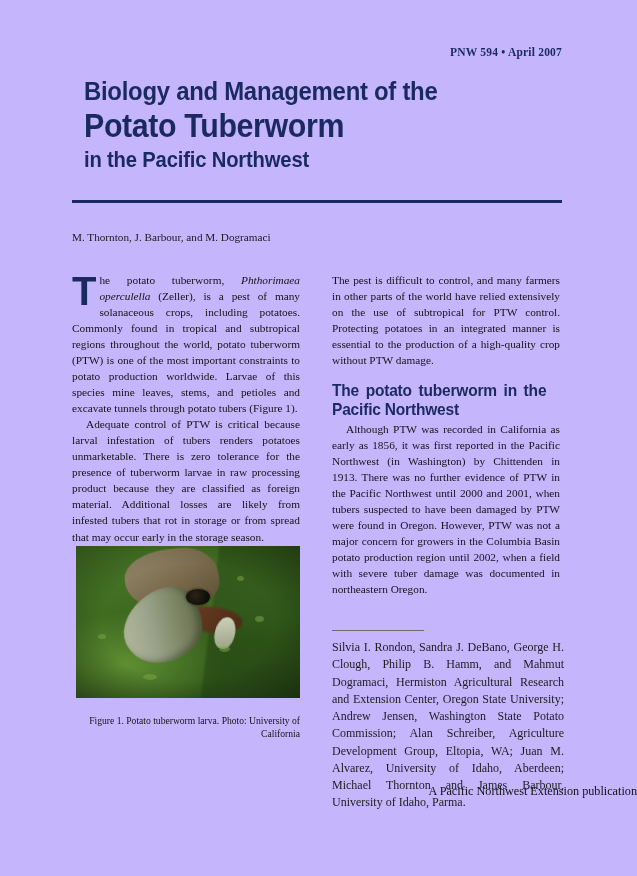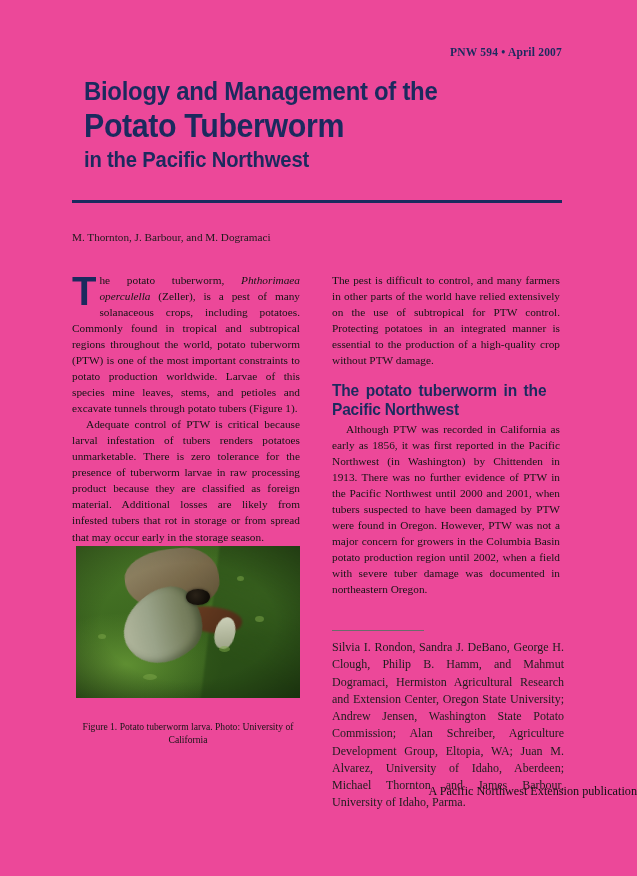--- a/index.html
+++ b/index.html
@@ -12,21 +12,21 @@
     height: 876px;
     position: relative;
     overflow: hidden;
     font-family: "Liberation Serif", serif;
     color: #111111;
   }
 
   .page {
     position: absolute;
     inset: 0;
-    background: #ec4899;
+    background: #c4b5fd;
   }
 
   
   .pub-line {
     position: absolute;
     top: 46px;
     right: 75px;
     font-family: "Liberation Serif", serif;
     font-size: 11.5px;
     font-weight: bold;
@@ -225,25 +225,25 @@
     border-radius: 50%;
     opacity: 0.5;
     filter: blur(0.7px);
   }
   .photo .vignette {
     position: absolute;
     inset: 0;
     background: radial-gradient(ellipse at 50% 50%, rgba(0,0,0,0) 55%, rgba(0,0,0,0.34) 100%);
   }
   .caption {
-    margin-top: 23px;
+    margin-top: 17px;
     font-size: 9.6px;
     line-height: 1.35;
     color: #151515;
-    text-align: center;
+    text-align: right;
   }
 
   
   .affil-wrap {
     position: absolute;
     left: 332px;
     top: 630px;
     width: 232px;
   }
   .affil-rule {

